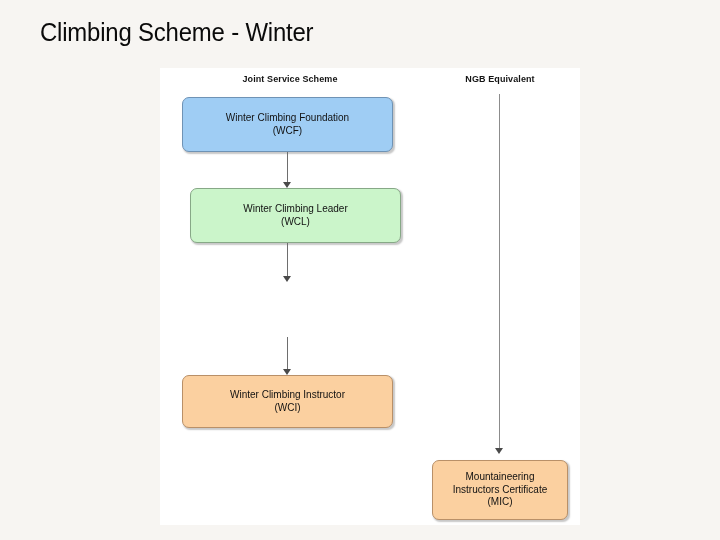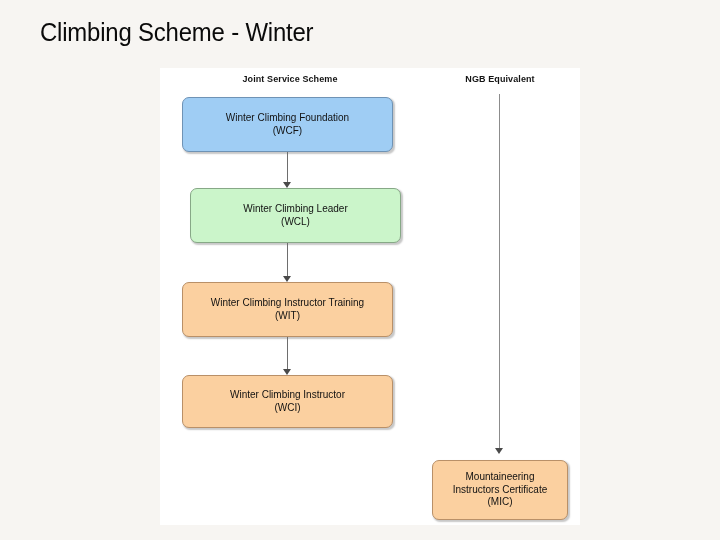--- a/index.html
+++ b/index.html
@@ -173,24 +173,20 @@
     <div class="node-box fill-green" id="node-wcl">
       <span class="node-label">Winter Climbing Leader
 (WCL)</span>
     </div>
 
     <div class="connector" id="conn-wcl-wit">
       <div class="stem"></div>
       <div class="head"></div>
     </div>
 
-    <div class="node-box fill-orange" id="node-wit">
-      <span class="node-label">Winter Climbing Instructor Training
-(WIT)</span>
-    </div>
 
     <div class="connector" id="conn-wit-wci">
       <div class="stem"></div>
       <div class="head"></div>
     </div>
 
     <div class="node-box fill-orange" id="node-wci">
       <span class="node-label">Winter Climbing Instructor
 (WCI)</span>
     </div>

